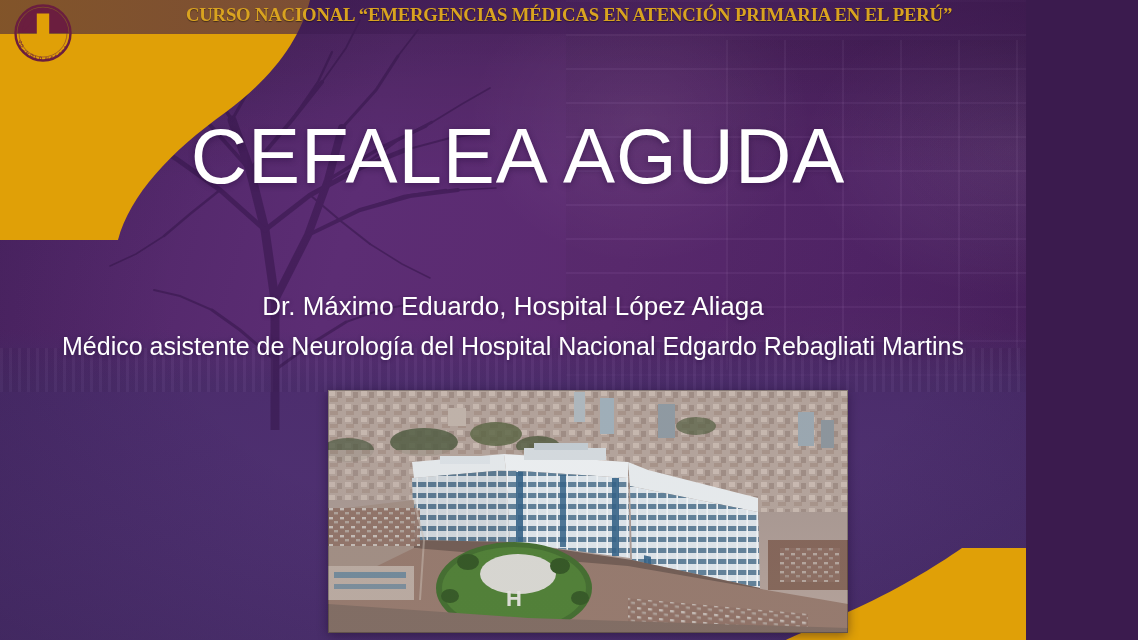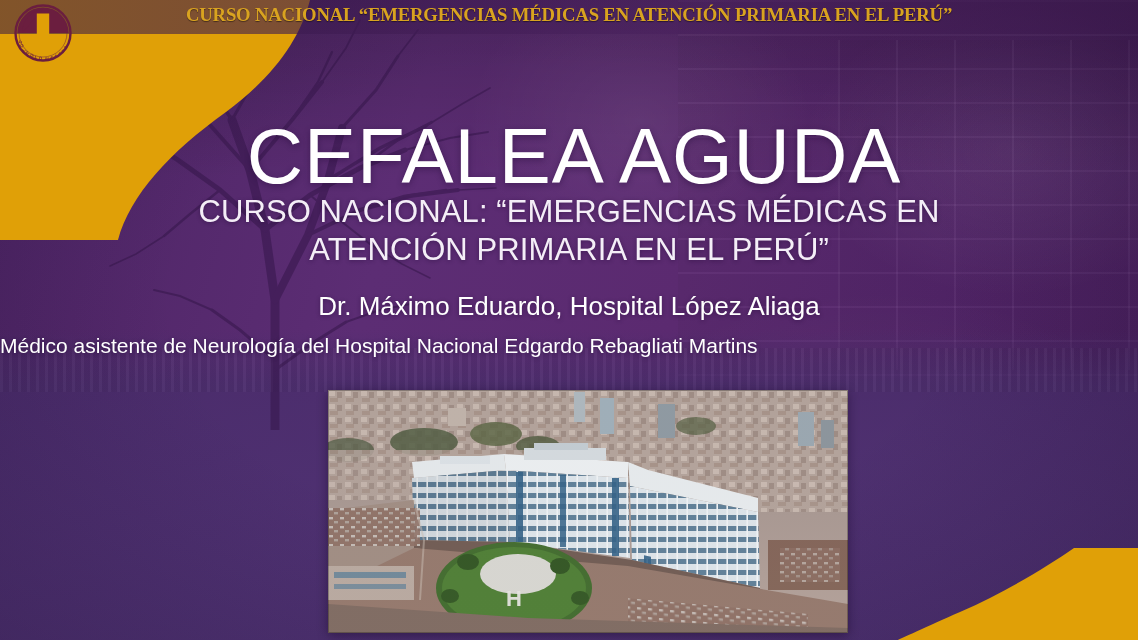--- a/index.html
+++ b/index.html
@@ -4,21 +4,21 @@
 <style>
   * { margin:0; padding:0; box-sizing:border-box; }
   html, body {
     width:1138px; height:640px;
     background:#3b1b4e;
     font-family:"Liberation Sans", sans-serif;
     overflow:hidden;
   }
   #slide {
     position:relative;
-    width:1138px; height:640px;
+    width:1026px; height:640px;
     overflow:hidden;
     background:#3b82f6;
   }
 
   
   .bg-photo {
     position:absolute; inset:0;
     background:
       
       linear-gradient(to bottom, rgba(0,0,0,0.18), rgba(0,0,0,0) 28%),
@@ -140,23 +140,23 @@
   .author {
     position:absolute; left:0; right:0; top:289px;
     text-align:center;
     color:#ffffff;
     font-size:26px;
     line-height:34px;
     text-shadow:0 1px 4px rgba(30,8,50,.45);
   }
   .affil {
     position:absolute; left:0; right:0; top:331px;
-    text-align:left;
+    text-align:center;
     color:#ffffff;
-    font-size:21px;
+    font-size:25px;
     line-height:30px;
     text-shadow:0 1px 4px rgba(30,8,50,.45);
   }
 
   
   .photo {
     position:absolute; left:328px; top:390px;
     width:520px; height:243px;
     overflow:hidden;
     background:#8d7b74;
@@ -254,21 +254,20 @@
           <text transform="translate(42,53) rotate(26)">D</text>
           <text transform="translate(46,50) rotate(36)">I</text>
           <text transform="translate(49,47) rotate(46)">C</text>
           <text transform="translate(51.5,43) rotate(56)">O</text>
         </g>
       </svg>
     </div>
   </div>
 
   <div class="title">CEFALEA AGUDA</div>
-  <div class="subtitle">CURSO NACIONAL: “EMERGENCIAS MÉDICAS EN ATENCIÓN PRIMARIA EN EL PERÚ”</div>
   <div class="author">Dr. Máximo Eduardo, Hospital López Aliaga</div>
   <div class="affil">Médico asistente de Neurología del Hospital Nacional Edgardo Rebagliati Martins</div>
 
   <div class="photo">
     <svg viewBox="0 0 520 243" preserveAspectRatio="none">
       <defs>
         <linearGradient id="sky" x1="0" y1="0" x2="0" y2="1">
           <stop offset="0%" stop-color="#9c8e8a"></stop>
           <stop offset="100%" stop-color="#b5a39b"></stop>
         </linearGradient>

